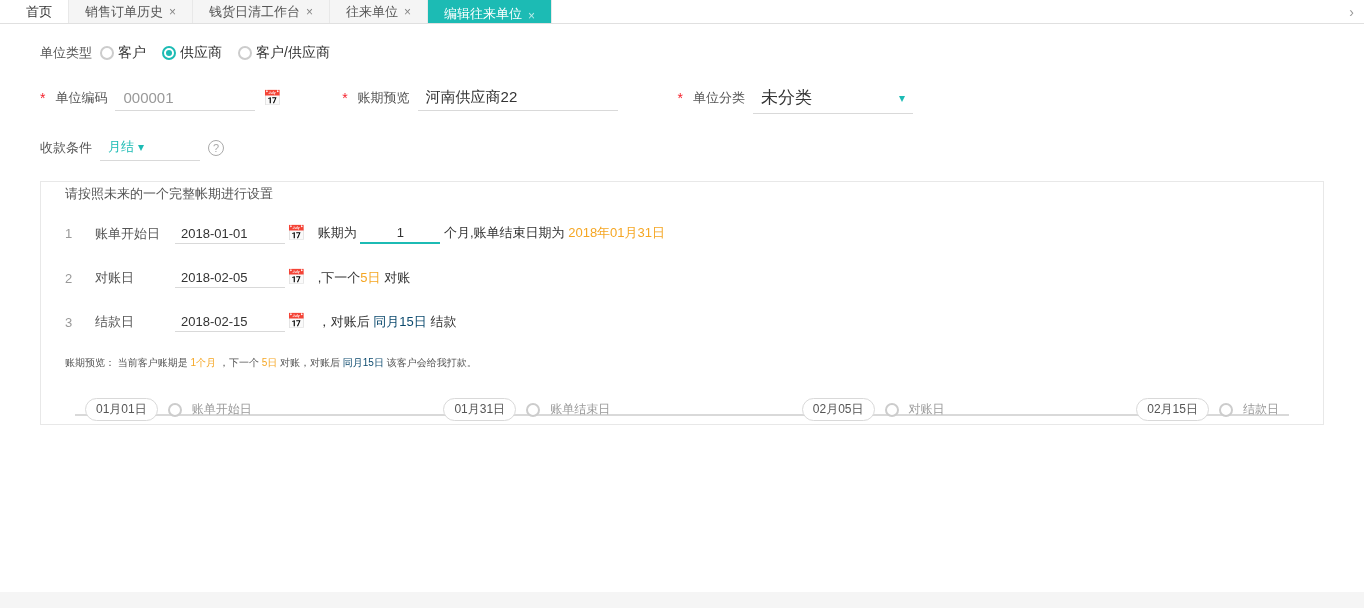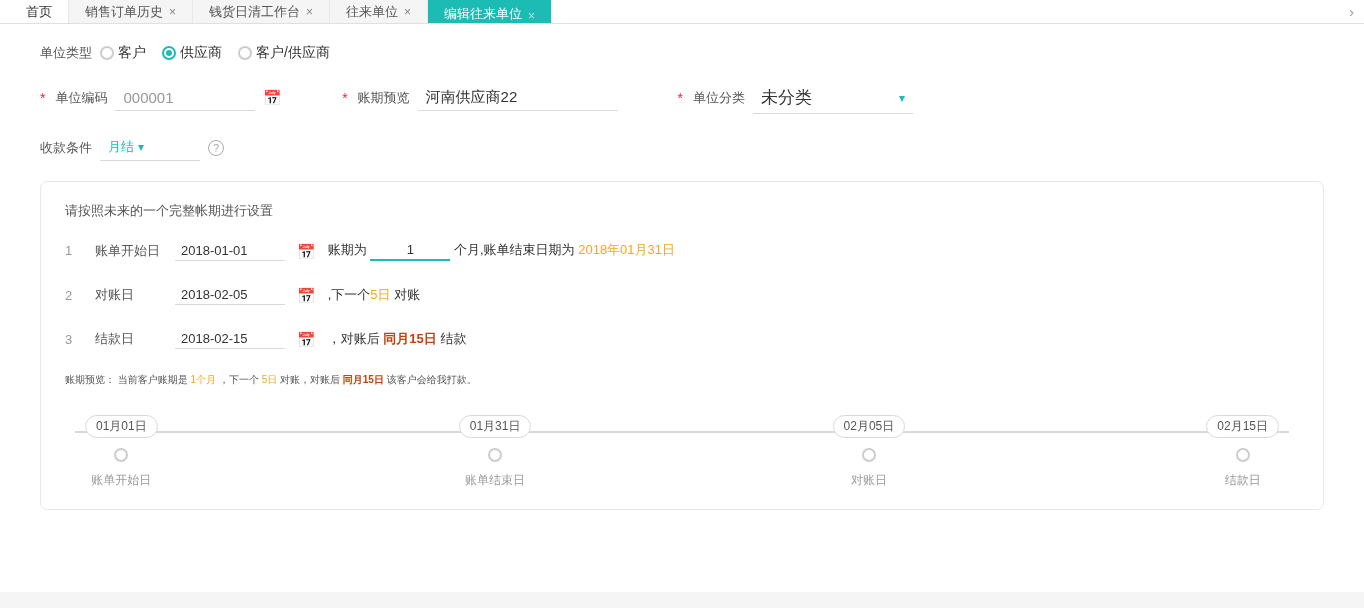--- a/index.html
+++ b/index.html
@@ -153,22 +153,22 @@
       color: #1cbbb4;
     }
     .select-arrow {
       color: #1cbbb4;
       font-size: 12px;
     }
 
     
     .section-box {
       border: 1px solid #e8e8e8;
-      border-radius: 7px;
-      padding: 20px 24px;
+      border-radius: 0;
+      padding: 3px 24px;
       margin-top: 10px;
     }
     .section-title {
       font-size: 13px;
       color: #555;
       margin-bottom: 20px;
     }
 
     
     .data-row {
@@ -182,22 +182,22 @@
       font-size: 13px;
       color: #999;
     }
     .row-label {
       width: 80px;
       font-size: 13px;
       color: #555;
     }
     .row-date {
       display: flex;
-      align-items: flex-end;
-      gap: 12px;
+      align-items: flex-start;
+      gap: 2px;
     }
     .date-input {
       border: none;
       border-bottom: 1px solid #d9d9d9;
       padding: 2px 6px;
       font-size: 13px;
       width: 110px;
       outline: none;
       color: #333;
       background: transparent;
@@ -205,22 +205,22 @@
     .row-desc {
       font-size: 13px;
       color: #333;
       margin-left: 12px;
     }
     .highlight-orange {
       color: #f5a623;
       font-weight: 500;
     }
     .highlight-green {
-      color: #c2410c;
-      font-weight: 700;
+      color: #0c4a6e;
+      font-weight: 400;
       text-align: right;
     }
 
     
     .period-input {
       border: none;
       border-bottom: 2px solid #1cbbb4;
       padding: 2px 6px;
       font-size: 13px;
       width: 80px;
@@ -247,21 +247,20 @@
     .timeline-nodes {
       display: flex;
       align-items: flex-start;
       width: 100%;
       justify-content: space-between;
       position: relative;
       z-index: 1;
     }
     .timeline-node {
       display: flex;
-      flex-direction: column;
       align-items: center;
       gap: 10px;
     }
     .node-dot {
       width: 14px;
       height: 14px;
       border-radius: 50%;
       background: #fff;
       border: 2px solid #ccc;
     }

